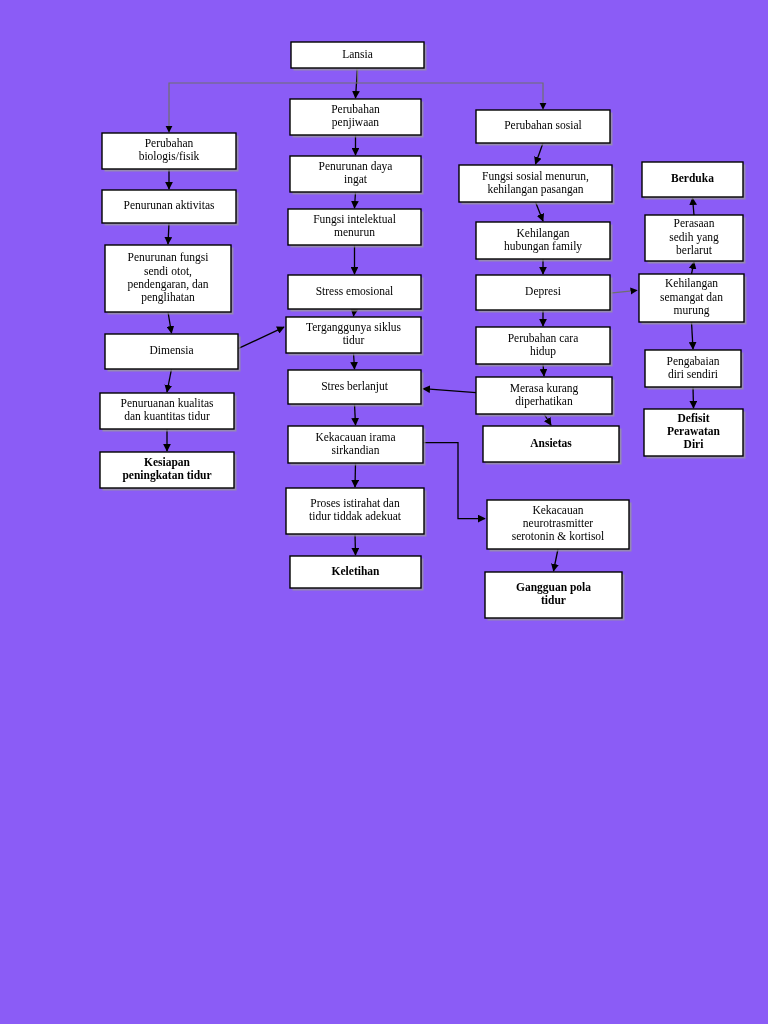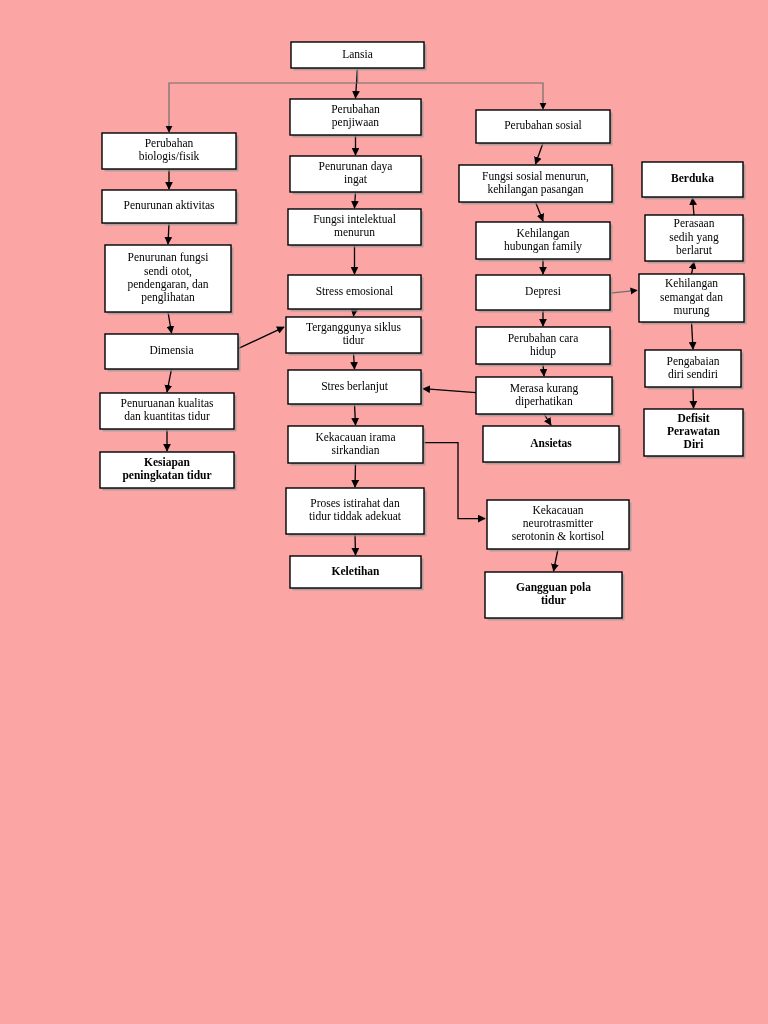--- a/index.html
+++ b/index.html
@@ -4,21 +4,21 @@
 <style>
   html, body {
     margin: 0;
     padding: 0;
     background: #ffffff;
   }
   #page {
     position: relative;
     width: 768px;
     height: 1024px;
-    background: #fca5a5;
+    background: #8b5cf6;
     overflow: hidden;
     font-family: "Liberation Serif", "DejaVu Serif", serif;
   }
   #flow {
     position: absolute;
     left: 0;
     top: 0;
     width: 768px;
     height: 1024px;
   }

